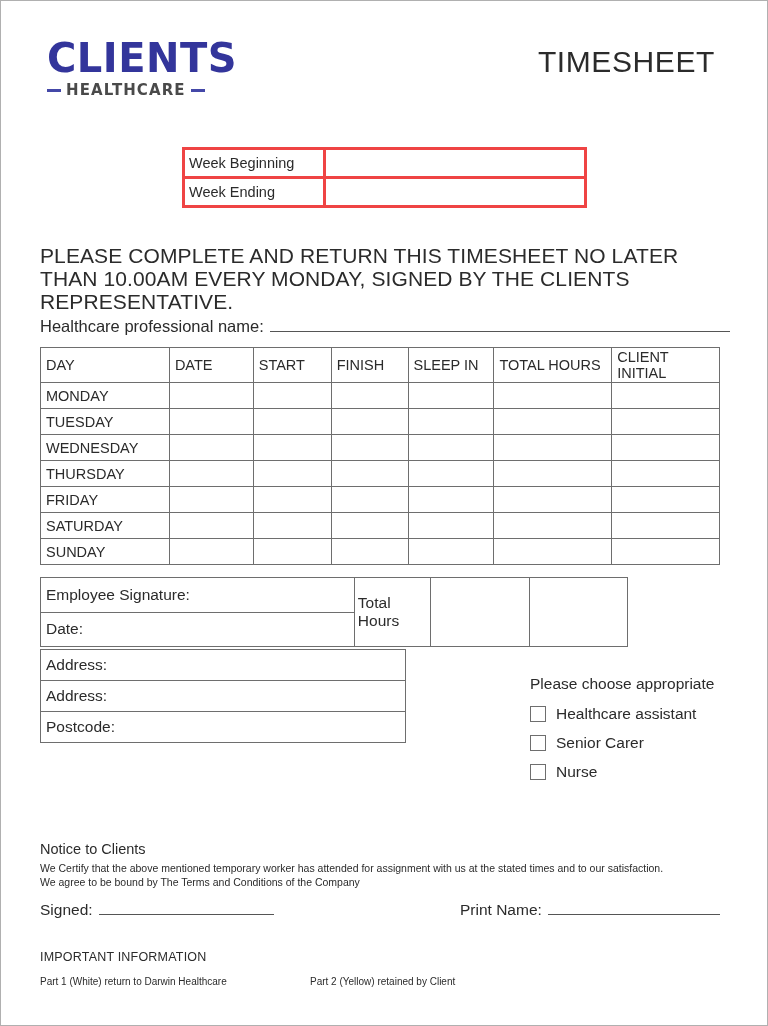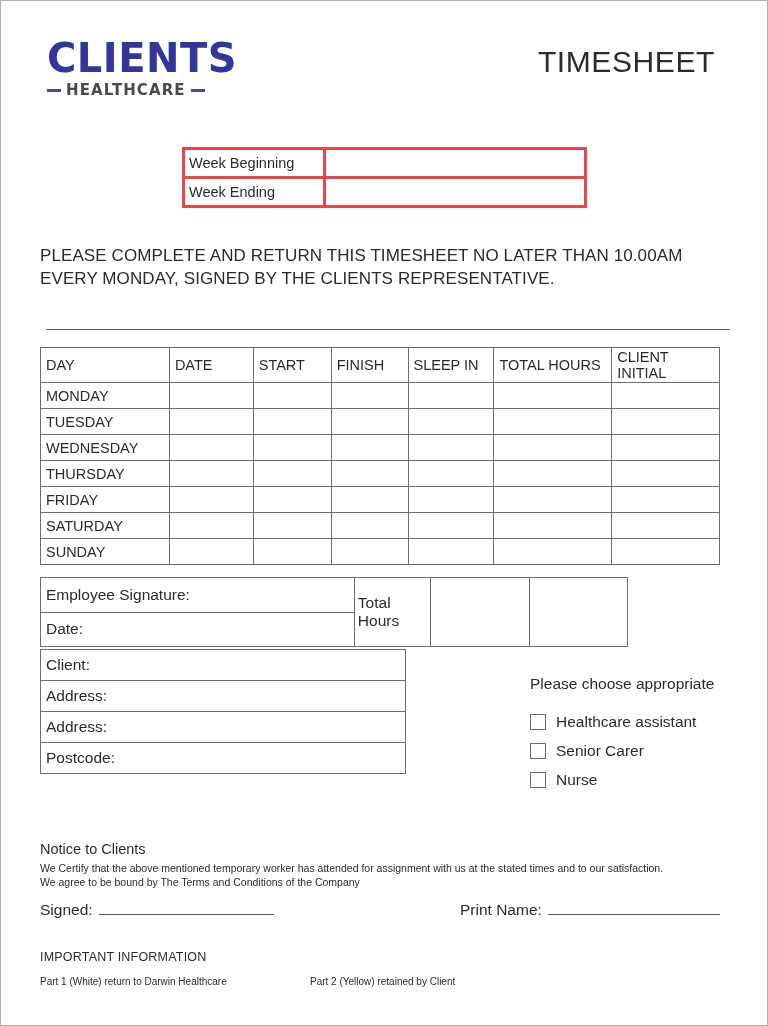--- a/index.html
+++ b/index.html
@@ -84,21 +84,21 @@
     vertical-align: middle;
   }
   .week-table td.lbl { width: 130px; }
 
   
   .instruction {
     position: absolute;
     left: 39px;
     top: 243px;
     width: 650px;
-    font-size: 17px;
+    font-size: 21px;
     line-height: 23px;
     color: #2b2b2b;
     letter-spacing: 0.1px;
   }
 
   
   .proname {
     position: absolute;
     left: 39px;
     top: 316px;
@@ -204,21 +204,21 @@
 
   
   .choose {
     position: absolute;
     left: 529px;
     top: 674px;
     width: 220px;
     font-size: 15.5px;
     color: #2b2b2b;
   }
-  .choose-title { margin-bottom: 20px; }
+  .choose-title { margin-bottom: 12px; }
   .choose-row {
     display: flex;
     align-items: center;
     margin-bottom: 11px;
   }
   .cbox {
     width: 16px;
     height: 16px;
     border: 1.5px solid #6e6e6e;
     box-sizing: border-box;
@@ -312,20 +312,21 @@
       <tr>
         <td class="lbl">Week Ending</td>
         <td></td>
       </tr>
     </tbody>
   </table>
 
   <div class="instruction">PLEASE COMPLETE AND RETURN THIS TIMESHEET NO LATER THAN 10.00AM EVERY MONDAY, SIGNED BY THE CLIENTS REPRESENTATIVE.</div>
 
   <div class="proname">
+    <span>Healthcare professional name:</span>
     <span class="rule"></span>
   </div>
 
   <table class="ts-table">
     <colgroup>
       <col class="c-day">
         <col class="c-date">
         <col class="c-start">
         <col class="c-finish">
       <col class="c-sleep">
@@ -420,23 +421,20 @@
       </div>
     </div>
     <div class="sig-th">Total Hours</div>
     <div class="sig-blank"></div>
     <div class="sig-blank last"></div>
   </div>
 
   <table class="client-table">
     <tbody>
       <tr>
-        <td><span>Client:</span></td>
-      </tr>
-      <tr>
         <td><span>Address:</span></td>
       </tr>
       <tr>
         <td><span>Address:</span></td>
       </tr>
       <tr>
         <td><span>Postcode:</span></td>
       </tr>
     </tbody>
   </table>

